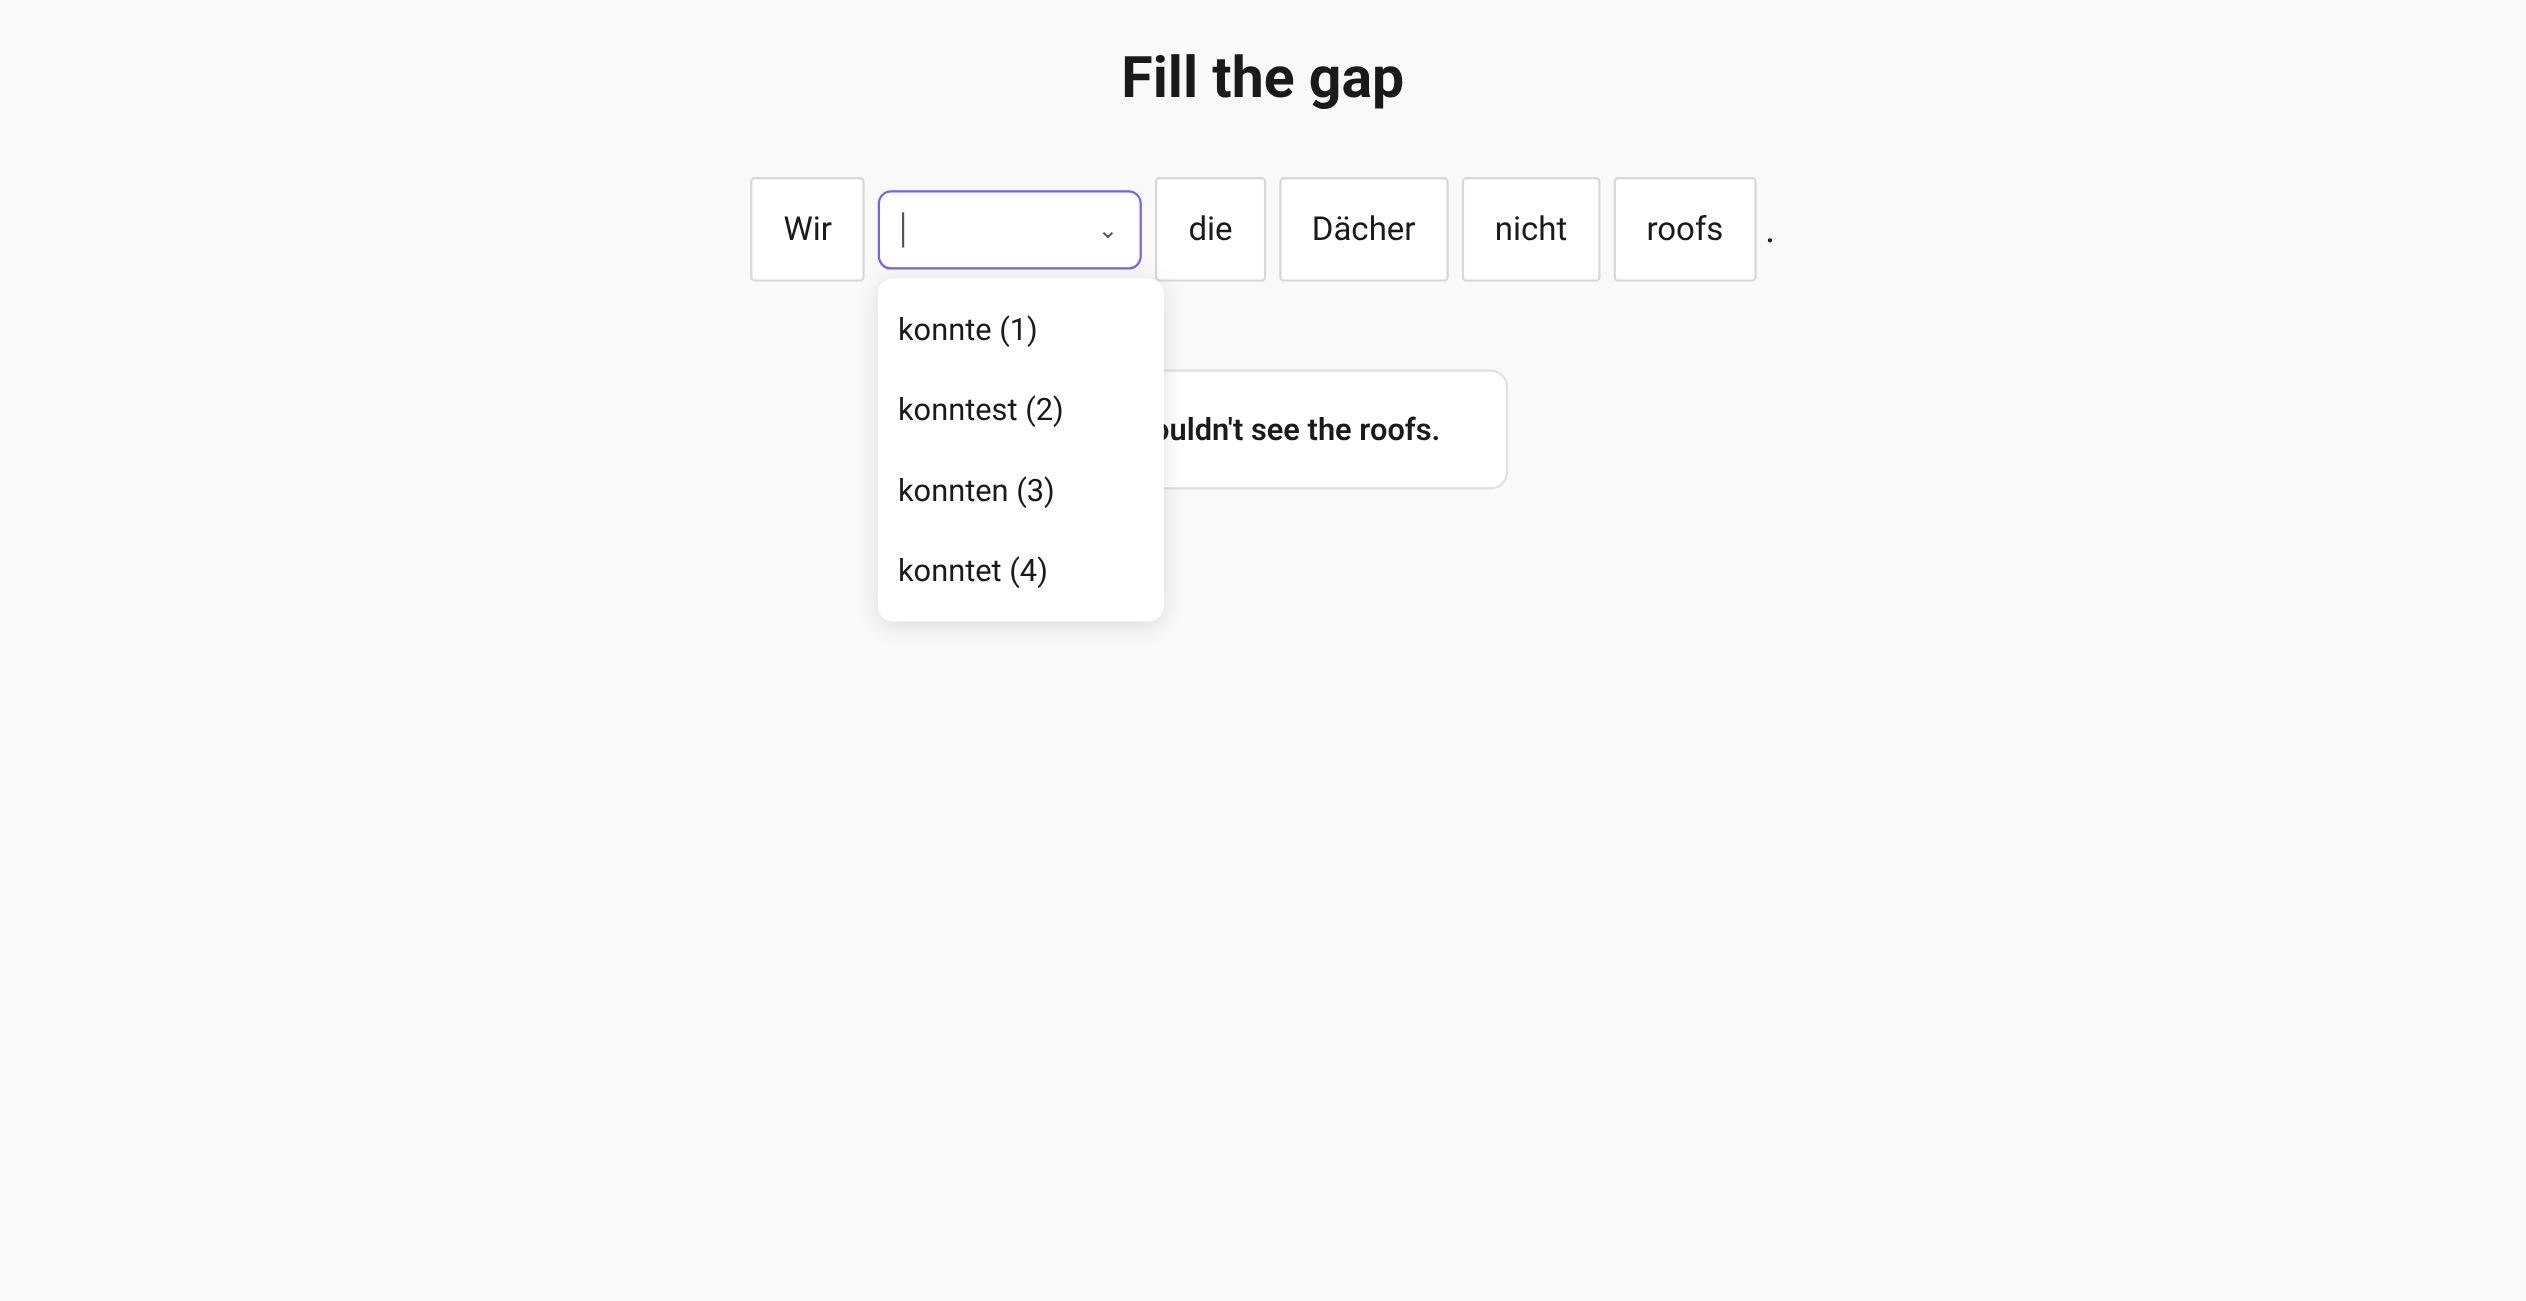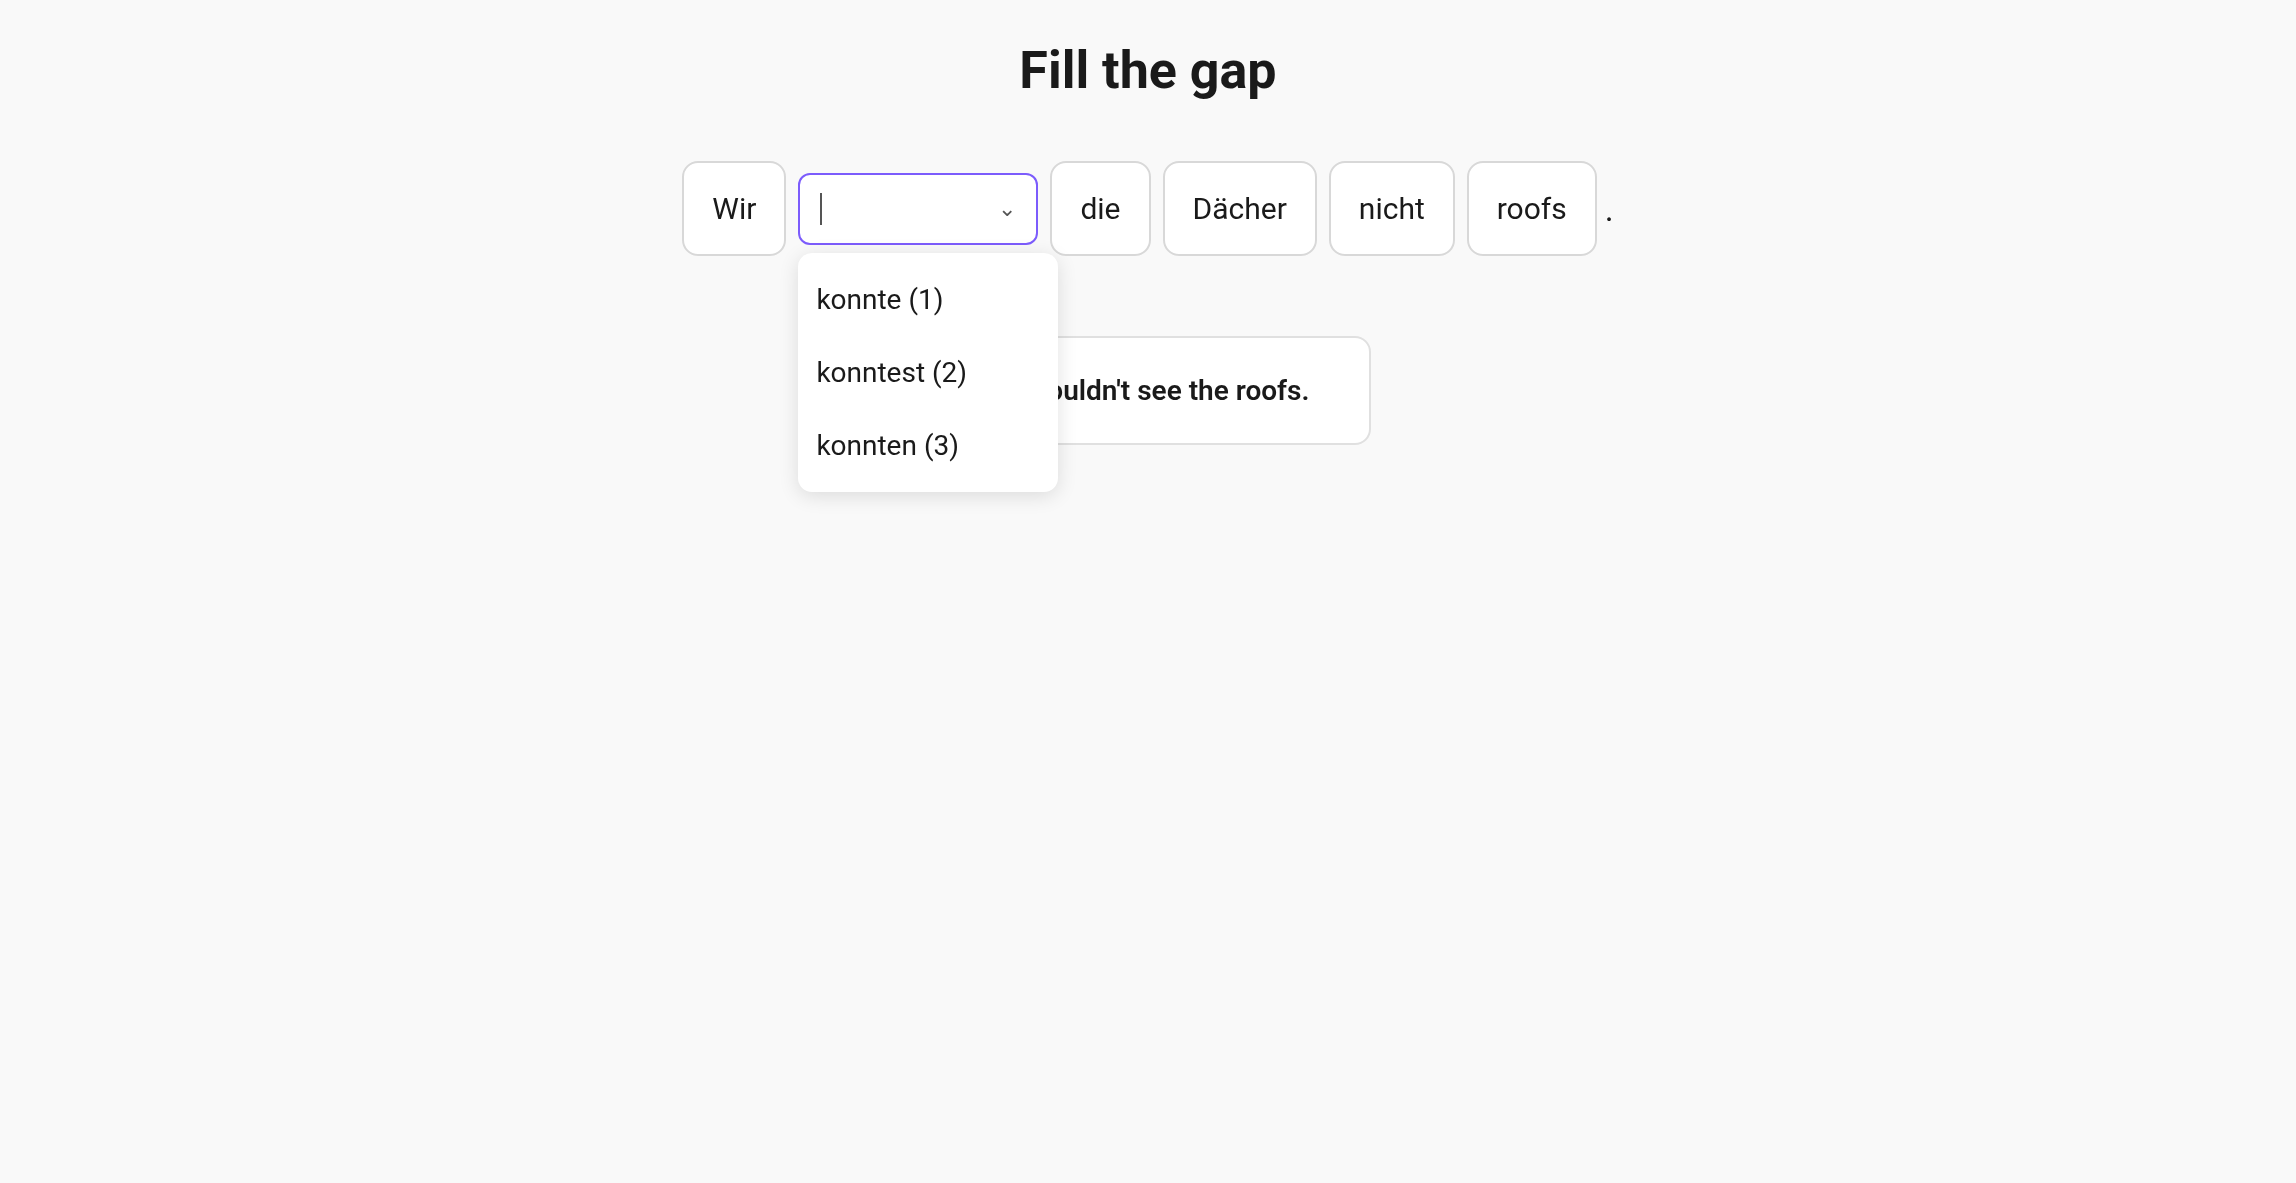--- a/index.html
+++ b/index.html
@@ -40,21 +40,21 @@
       gap: 12px;
       flex-wrap: wrap;
       justify-content: center;
       margin-bottom: 20px;
       position: relative;
     }
 
     .word-chip {
       background-color: #ffffff;
       border: 2px solid #d8d8d8;
-      border-radius: 16px;
+      border-radius: 4px;
       padding: 28px 28px;
       font-size: 30px;
       color: #1a1a1a;
       white-space: nowrap;
     }
 
     .dropdown-wrapper {
       position: relative;
     }
 
@@ -144,20 +144,21 @@
     <div class="dropdown-wrapper">
       <div class="dropdown-trigger">
         <span class="cursor-line"></span>
         <span class="chevron-icon">⌄</span>
       </div>
 
       <div class="dropdown-menu">
         <div class="dropdown-item">konnte (1)</div>
         <div class="dropdown-item">konntest (2)</div>
         <div class="dropdown-item">konnten (3)</div>
+        <div class="dropdown-item">konntet (4)</div>
       </div>
     </div>
 
     <div class="word-chip">die</div>
 
     <div class="word-chip">Dächer</div>
 
     <div class="word-chip">nicht</div>
 
     <div class="word-chip">roofs</div>

